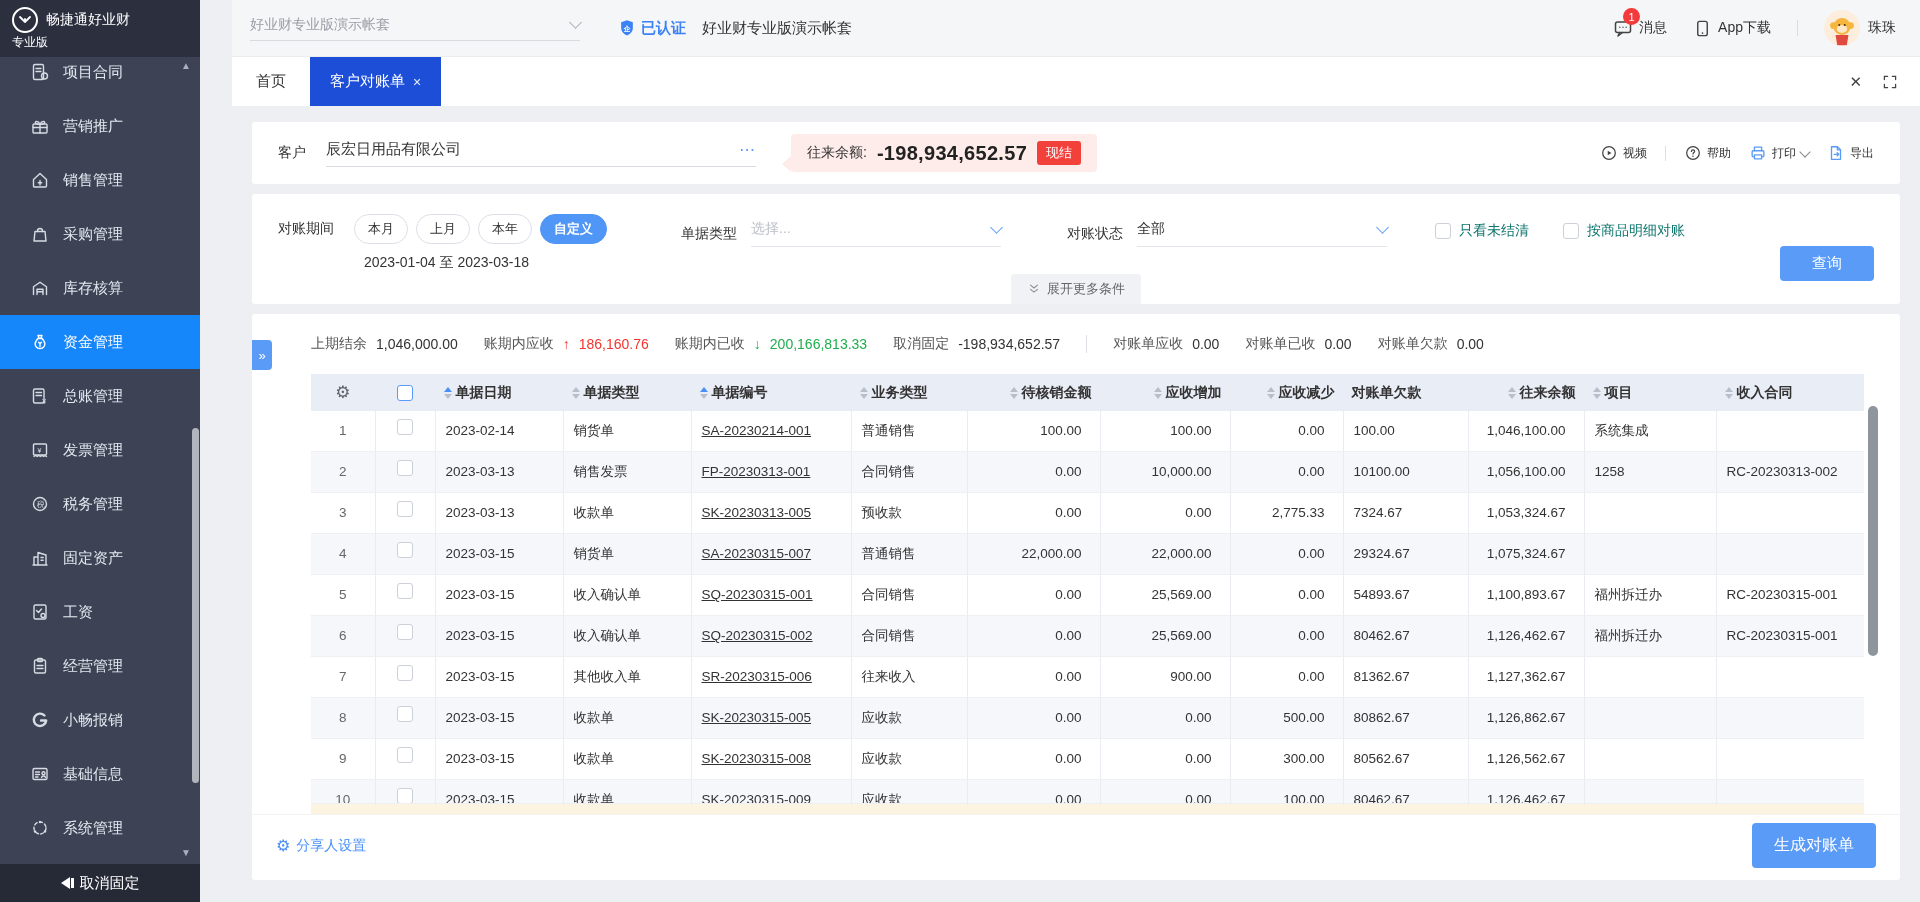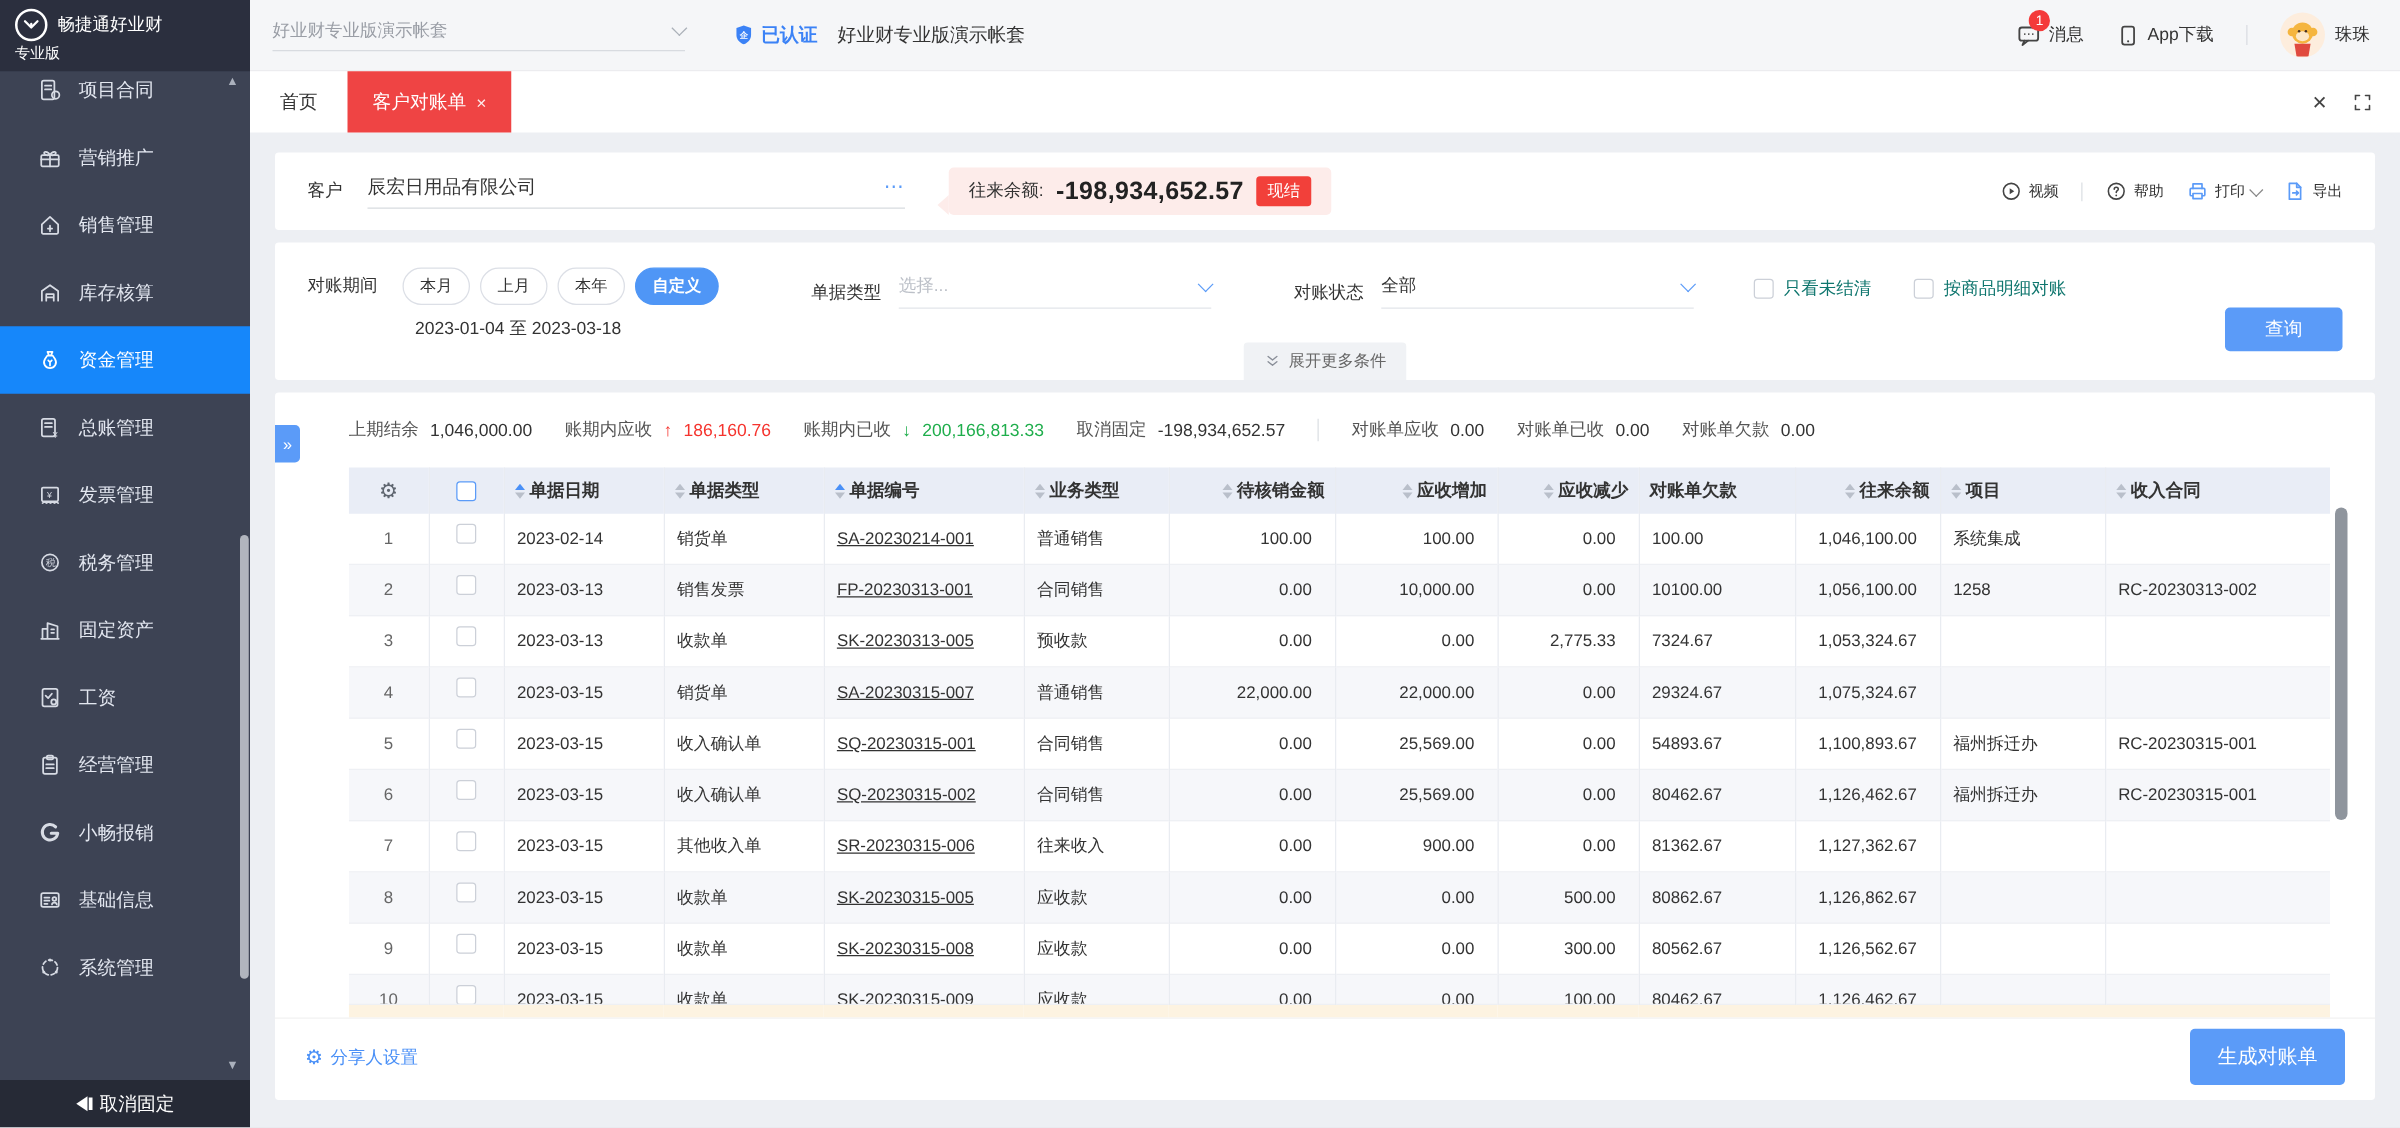--- a/index.html
+++ b/index.html
@@ -1,18 +1,18 @@
 <!DOCTYPE html>
 <html><head>
 <meta charset="utf-8">
 <style>
   html,body{margin:0;padding:0;background:#dfe2e8;}
   *{box-sizing:border-box;}
   body{font-family:"Liberation Sans","DejaVu Sans",sans-serif;}
-  .app{width:1920px;height:902px;display:flex;overflow:hidden;background:#edeff3;position:relative;}
+  .app{width:1920px;height:902px;display:flex;overflow:hidden;background:#edeff3;position:relative;gap:32px;}
 
   
   .sidebar{width:200px;flex:none;background:#3d4354;display:flex;flex-direction:column;color:#dfe3ec;position:relative;}
   .logo-block{height:57px;flex:none;background:#2b2f3e;padding:7px 10px 4px 12px;}
   .logo-row{display:flex;align-items:center;gap:8px;}
   .logo-mark{width:26px;height:26px;border:2px solid #fff;border-radius:50%;display:flex;align-items:center;justify-content:center;flex:none;}
   .logo-mark svg{display:block;}
   .brand-name{font-size:14px;color:#fff;white-space:nowrap;}
   .brand-edition{font-size:12px;color:#fff;margin-top:1px;}
   .menu{flex:1;overflow:hidden;position:relative;padding-top:0;}
@@ -47,21 +47,21 @@
   .tb-item svg{stroke:#444;fill:none;stroke-width:1.5;stroke-linecap:round;stroke-linejoin:round;}
   .msg-badge{position:absolute;top:-10px;left:10px;background:#f43a3a;color:#fff;min-width:17px;height:17px;border-radius:9px;font-size:11px;display:flex;align-items:center;justify-content:center;padding:0 4px;}
   .tb-divider{width:1px;height:16px;background:#d9dce1;}
   .user-chip{display:flex;align-items:center;gap:8px;cursor:pointer;}
   .avatar{width:36px;height:36px;border-radius:50%;background:#fdeddd;overflow:hidden;display:flex;align-items:flex-end;justify-content:center;}
   .user-name{font-size:14px;color:#333;}
 
   
   .tabrow{height:49px;flex:none;background:#fff;display:flex;align-items:stretch;position:relative;}
   .tab{display:flex;align-items:center;justify-content:center;padding:0 24px;font-size:15px;color:#333;cursor:pointer;}
-  .tab.active{background:#ef4444;color:#fff;gap:8px;padding:0 20px;}
+  .tab.active{background:#1d4ed8;color:#fff;gap:8px;padding:0 20px;}
   .tab-close{font-size:14px;opacity:.9;cursor:pointer;}
   .win-controls{margin-left:auto;display:flex;align-items:center;gap:20px;padding-right:22px;color:#444;}
   .win-controls .wc{cursor:pointer;font-size:15px;display:flex;align-items:center;}
   .win-controls svg{stroke:#444;fill:none;stroke-width:1.6;stroke-linecap:round;}
 
   
   .content{flex:1;min-height:0;display:flex;flex-direction:column;gap:10px;padding:16px 20px 22px;background:#edeff3;border-radius:14px;}
   .card{background:#fff;border-radius:3px;}
 
   
@@ -191,20 +191,29 @@
         <span>营销推广</span>
       </div>
       <div class="menu-item">
         <span class="mi">
             <svg width="20" height="20" viewBox="0 0 20 20">
               <path d="M3.5 9.5 10 3.5l6.5 6V16a1 1 0 0 1-1 1h-11a1 1 0 0 1-1-1z"></path>
               <path d="M8.3 12.8h3.4M10 10.5v4.5"></path>
             </svg>
           </span>
         <span>销售管理</span>
+      </div>
+      <div class="menu-item">
+        <span class="mi">
+            <svg width="20" height="20" viewBox="0 0 20 20">
+              <path d="M5 7.5h10l1 9.5H4z"></path>
+              <path d="M7.5 7.5V7a2.5 2.5 0 0 1 5 0v.5"></path>
+            </svg>
+          </span>
+        <span>采购管理</span>
       </div>
       <div class="menu-item">
         <span class="mi">
             <svg width="20" height="20" viewBox="0 0 20 20">
               <path d="M3.5 16.5V8.8L10 4.2l6.5 4.6v7.7"></path>
               <path d="M7 16.5v-5.2h6v5.2M7 13.8h6"></path>
             </svg>
           </span>
         <span>库存核算</span>
       </div>

